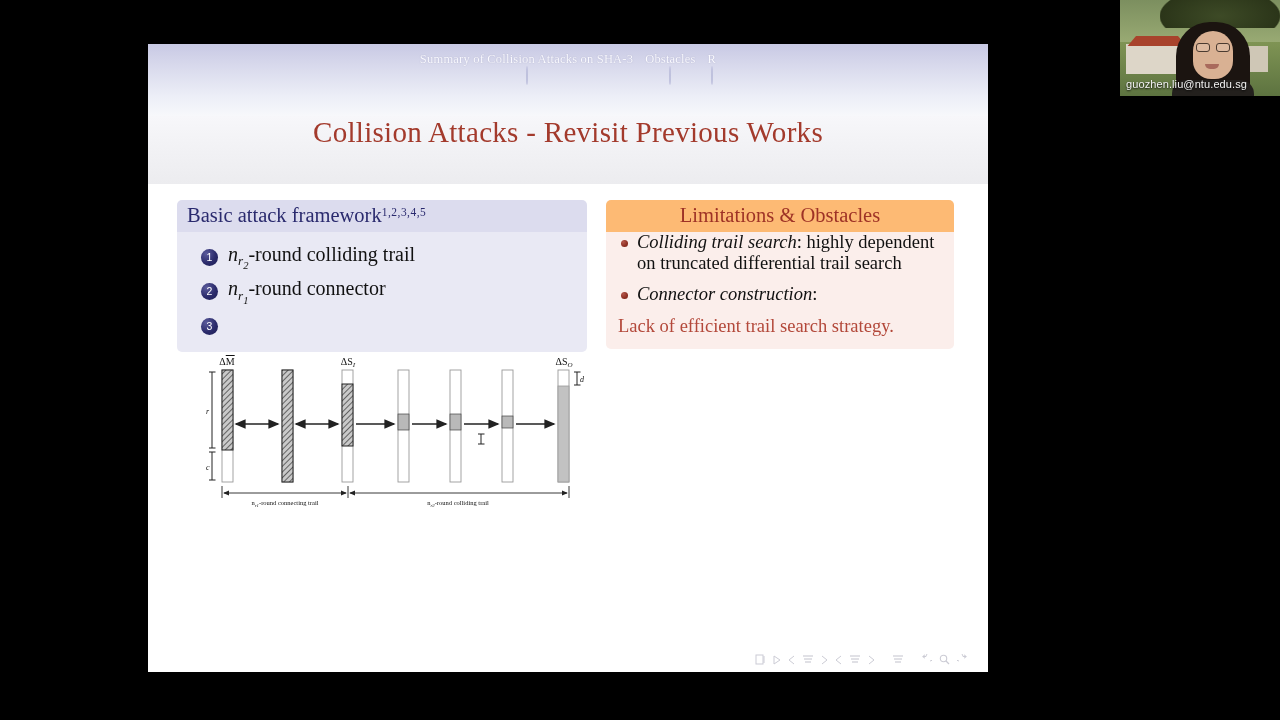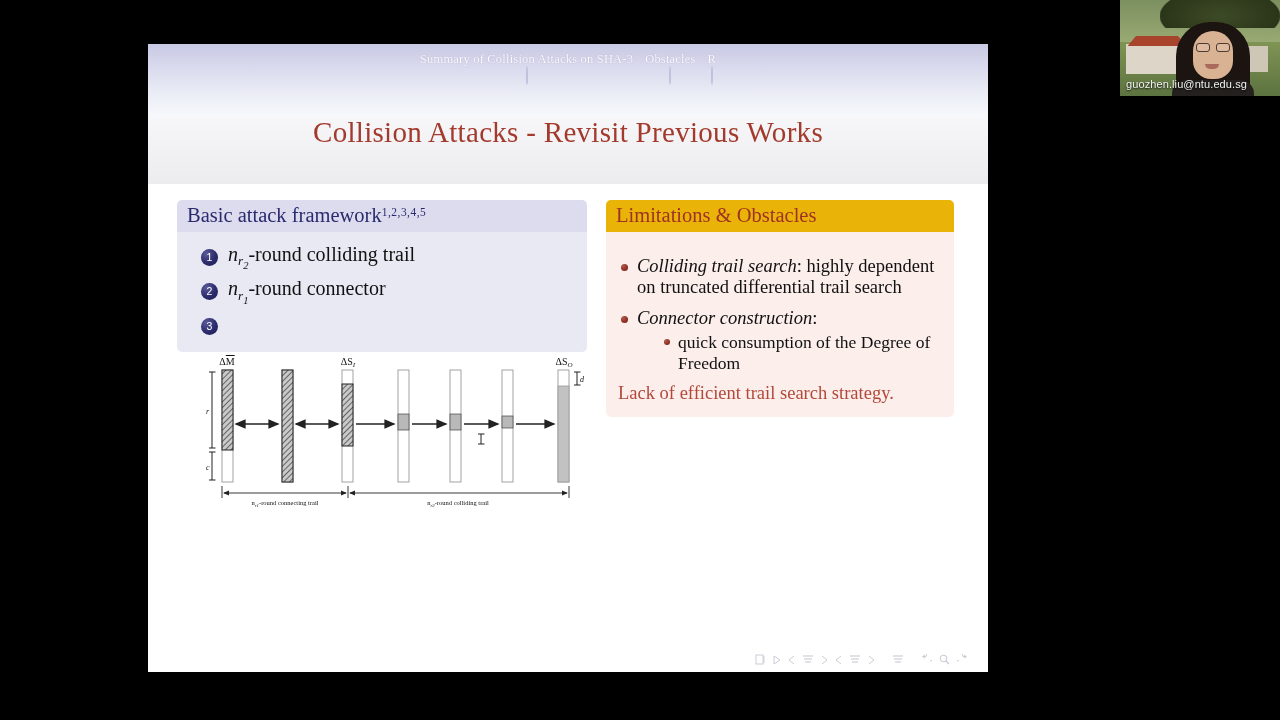--- a/index.html
+++ b/index.html
@@ -61,22 +61,22 @@
   .block .bhead {
     font-size:20.5px; padding:4px 10px 5px 10px; line-height:1.1;
   }
   .block .bbody { padding:7px 10px 10px 10px; }
 
   #blk-left { left:29px; top:16px; width:410px; }
   #blk-left .bhead { background:#dcdcee; color:#2a2a6e; }
   #blk-left .bbody { background:#e9e9f4; }
 
   #blk-right { left:458px; top:16px; width:348px; }
-  #blk-right .bhead { background:#eab308; color:#9e3226; }
-  #blk-right .bbody { background:#fbeeeb; padding:24px 12px 12px 12px; }
+  #blk-right .bhead { background:#fdba74; color:#9e3226;text-align:center; }
+  #blk-right .bbody { background:#fbeeeb; padding:0 12px 12px 12px; }
 
   
   .numlist { list-style:none; }
   .numlist li {
     display:flex; align-items:flex-start; gap:10px;
     margin:4px 0 7px 14px; font-size:20px; color:#111;
   }
   .numbadge {
     flex:0 0 auto; width:17px; height:17px; border-radius:50%;
     background:radial-gradient(circle at 32% 28%,#5b5b9c 0%,#2b2b6b 55%,#1d1d52 100%);
@@ -222,21 +222,20 @@
       <div class="block" id="blk-right">
         <div class="bhead">Limitations &amp; Obstacles</div>
         <div class="bbody">
           <ul class="rbul">
             <li>
               <span class="itl">Colliding trail search</span><span>: highly dependent on truncated differential trail search</span>
             </li>
             <li>
               <span class="itl">Connector construction</span><span>:</span>
               <ul class="rbul inner">
-                <li>quick consumption of the Degree of Freedom</li>
               </ul>
             </li>
           </ul>
           <div class="concl">Lack of efficient trail search strategy.</div>
         </div>
       </div>
 
       <div id="figure">
         <svg viewBox="0 0 390 160" width="390" height="160">
           <defs>

